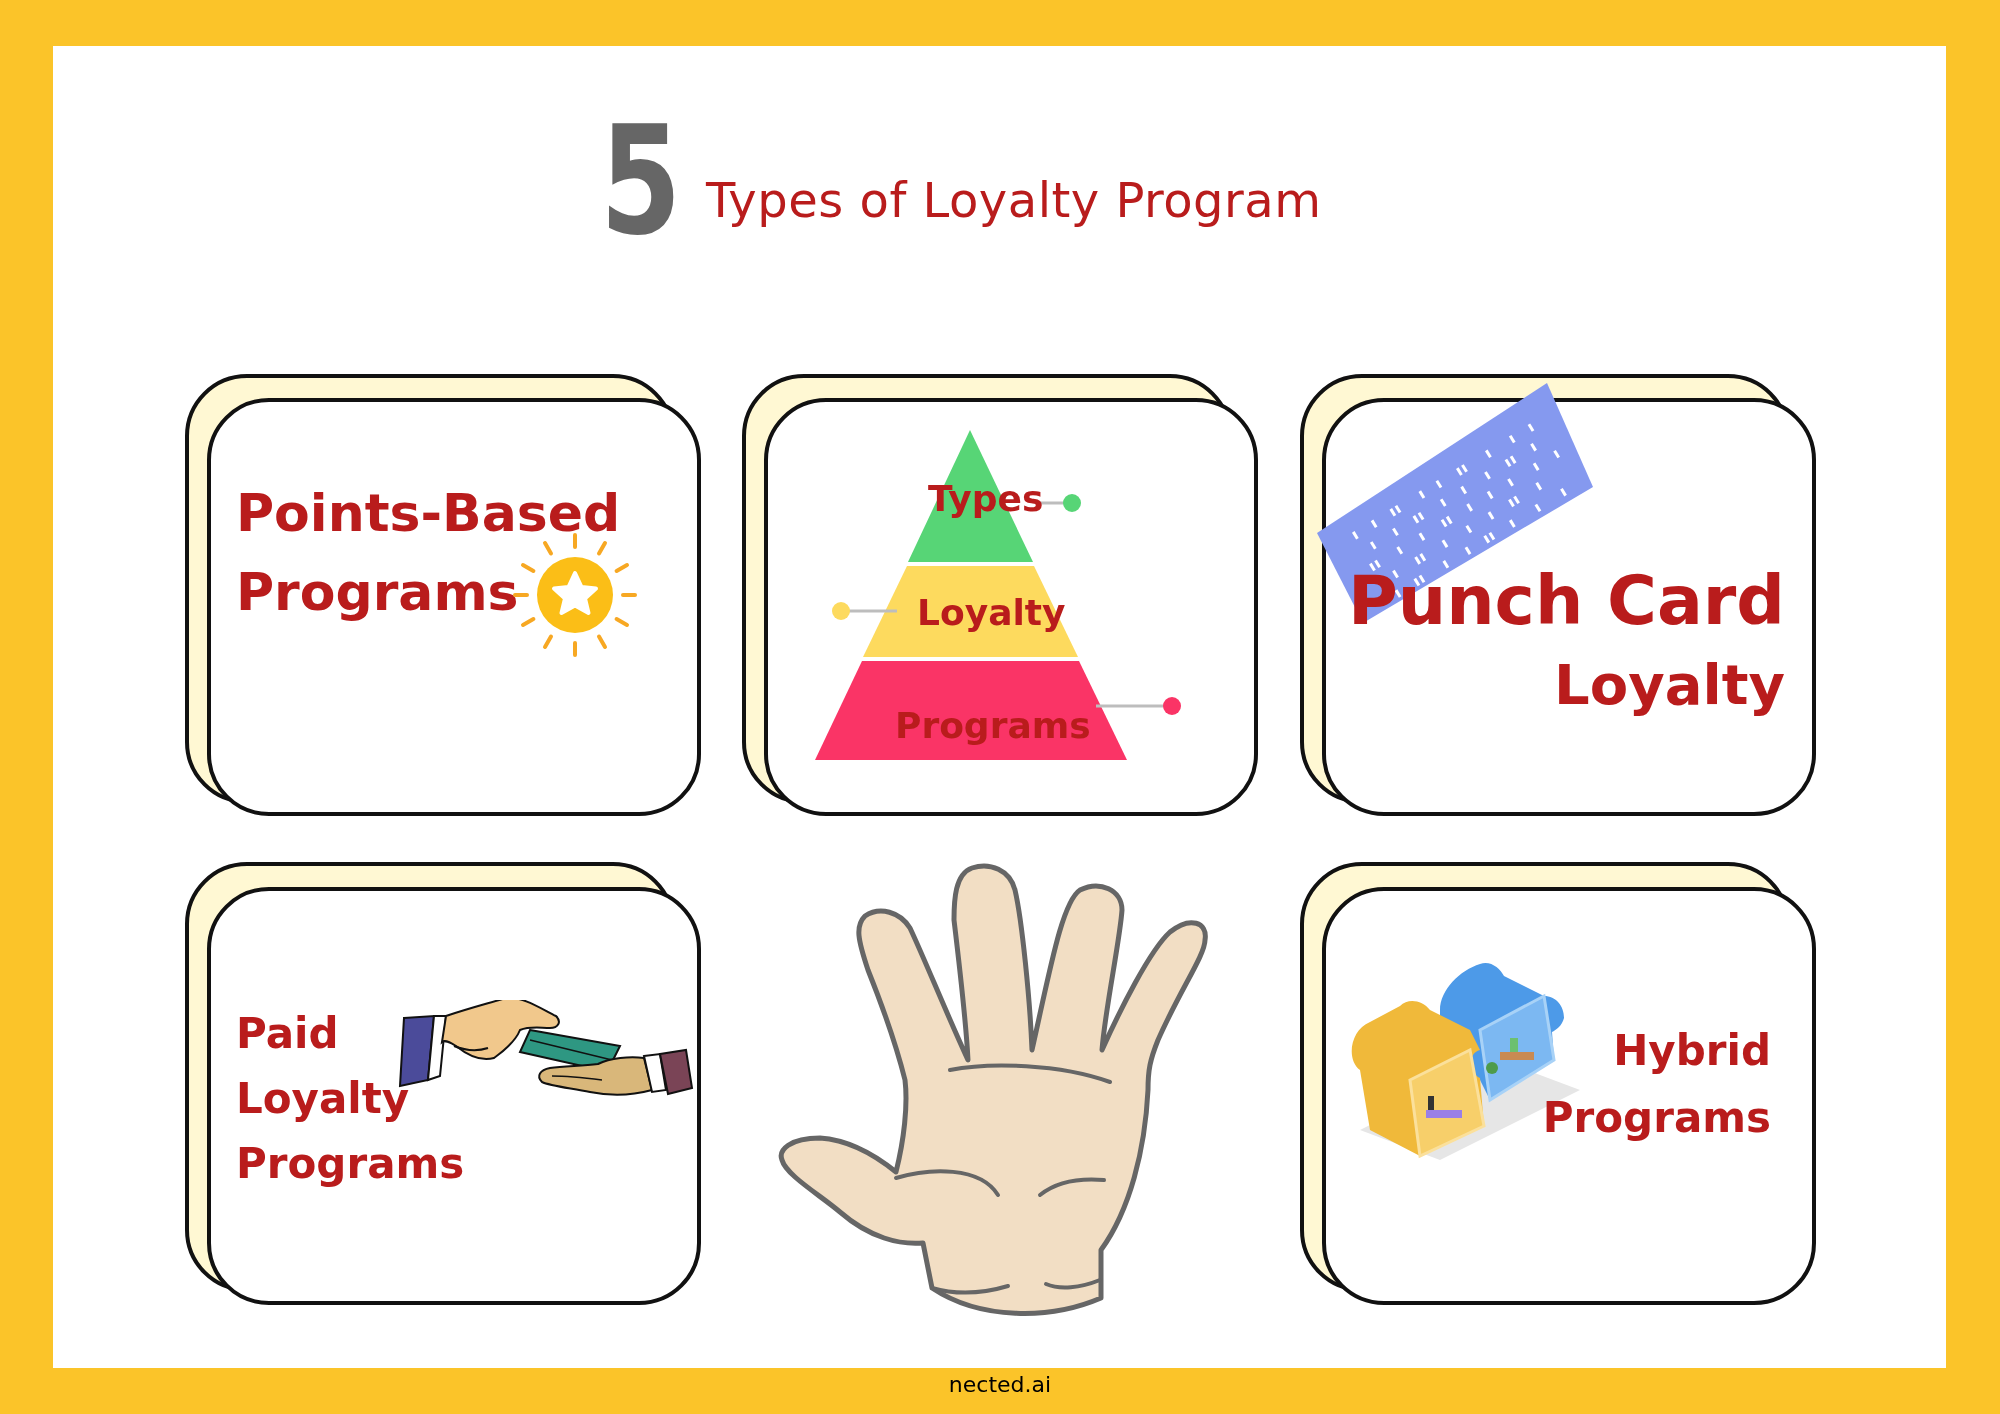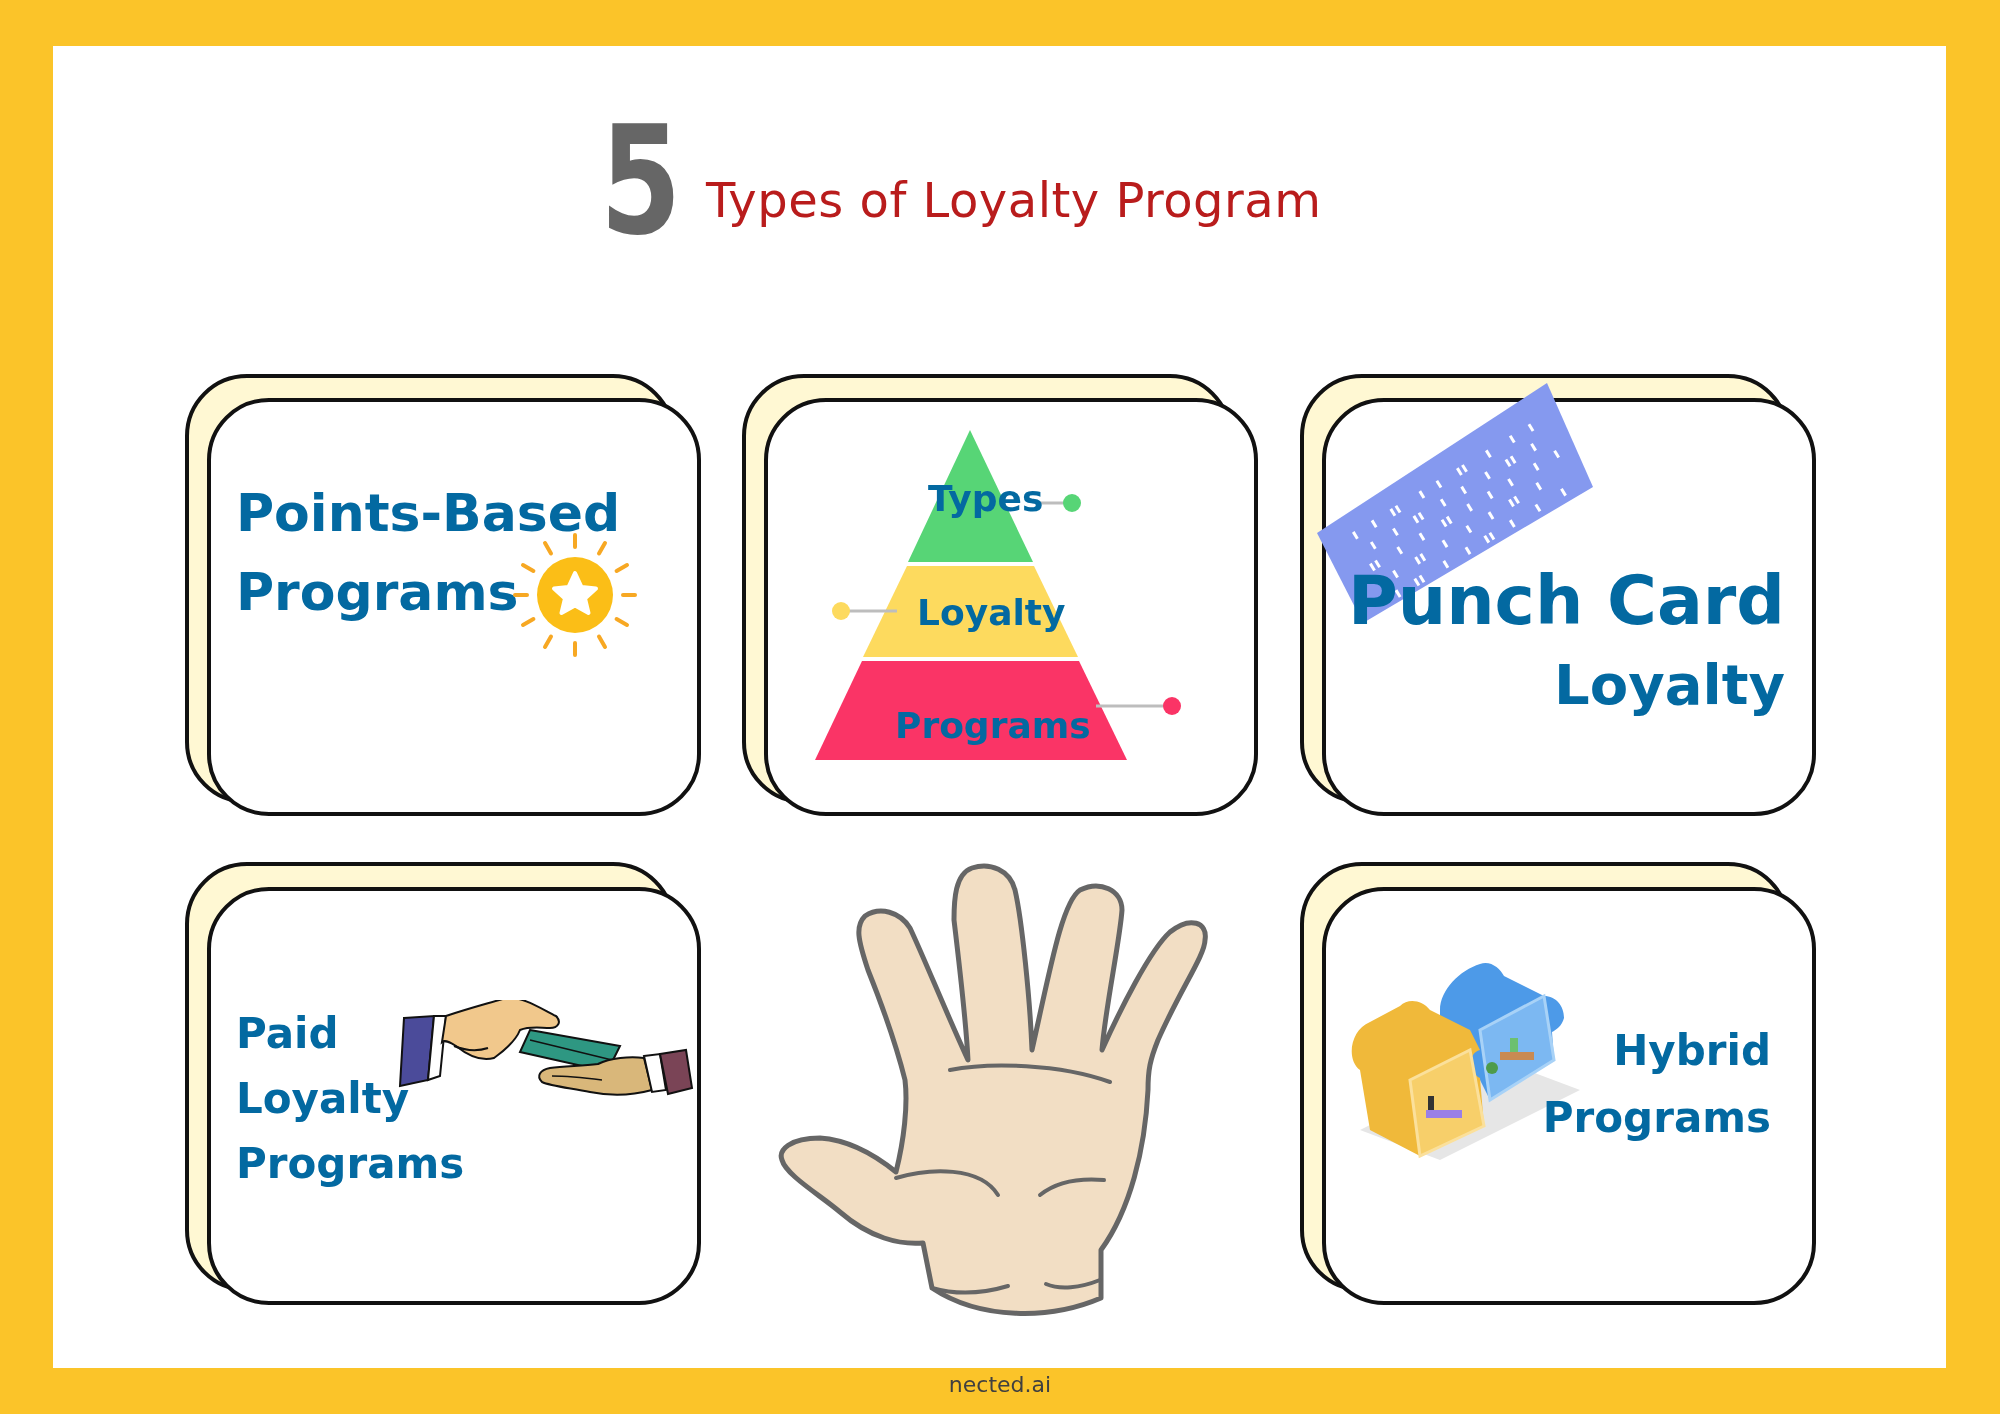--- a/index.html
+++ b/index.html
@@ -3,22 +3,22 @@
 <meta charset="utf-8">
 <style>
   html, body { margin:0; padding:0; }
   body { width:2000px; height:1414px; position:relative; overflow:hidden; background:#FBC429; font-family:"DejaVu Sans", sans-serif; }
   .canvas { position:absolute; left:53px; top:46px; width:1893px; height:1322px; background:#FFFFFF; }
   .abs { position:absolute; }
   .five { position:absolute; left:600px; top:106px; font-family:"DejaVu Sans", sans-serif; font-weight:bold; font-size:150px; line-height:150px; color:#666666; transform:scaleX(0.78); transform-origin:left top; letter-spacing:-4px; }
   .title { position:absolute; left:706px; top:170px; font-family:"DejaVu Sans", sans-serif; font-size:48px; line-height:60px; color:#b91c1c; letter-spacing:0.5px; white-space:nowrap; }
   .card-back { position:absolute; background:#FFF8D3; border:4px solid #111111; border-radius:62px; box-sizing:border-box; }
   .card-front { position:absolute; background:#FFFFFF; border:4px solid #111111; border-radius:62px; box-sizing:border-box; }
-  .lbl { position:absolute; font-family:"DejaVu Sans", sans-serif; font-weight:bold; color:#0369a1; white-space:nowrap; }
-  .footer { position:absolute; left:0; width:2000px; top:1370px; text-align:center; font-family:"DejaVu Sans", sans-serif; font-size:22px; line-height:30px; color:#404040; }
+  .lbl { position:absolute; font-family:"DejaVu Sans", sans-serif; font-weight:bold; color:#b91c1c; white-space:nowrap; }
+  .footer { position:absolute; left:0; width:2000px; top:1370px; text-align:center; font-family:"DejaVu Sans", sans-serif; font-size:22px; line-height:30px; color:#000000; }
 </style>
 </head>
 <body>
 
 <div class="canvas"></div>
 
 <div class="five">5</div>
 <div class="title">Types of Loyalty Program</div>
 
 <div>

